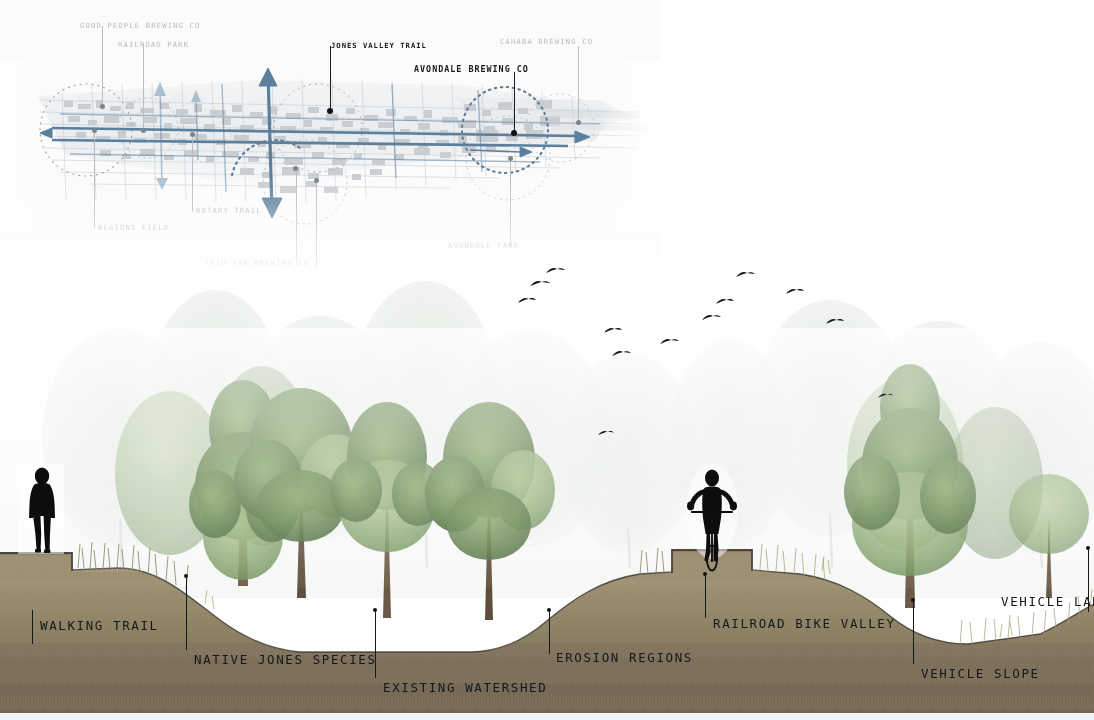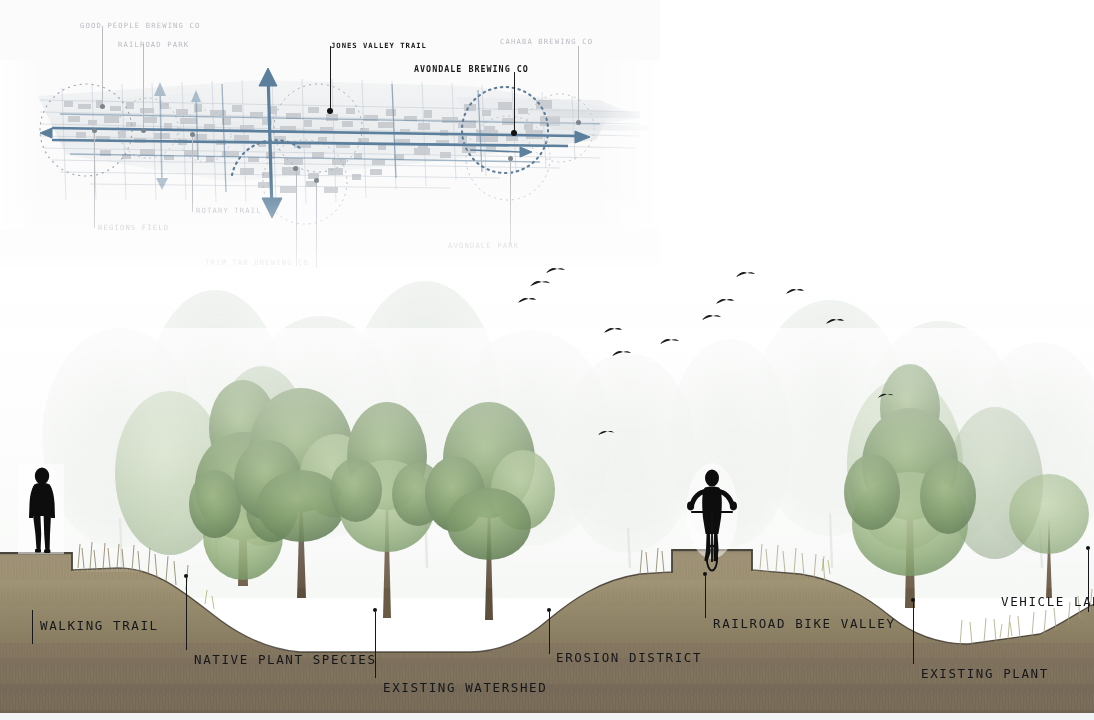--- a/index.html
+++ b/index.html
@@ -668,37 +668,37 @@
             <path d="M0 6 C4 1 8 0 11 2 C8 2.6 4 4.4 0 6 Z M11 2 C14 0.6 17 1 19 3 C16 2.6 13 2.2 11 2 Z"></path>
           </g>
       </g>
     </svg>
 
     <div class="sec-leader" style="left:32px;  top:342px; height:34px;"></div>
     <span class="sec-label" style="left:40px;  top:350px;">WALKING TRAIL</span>
 
     <div class="sec-leader" style="left:186px; top:310px; height:72px;"></div>
     <div class="sec-dot" style="left:184px; top:306px;"></div>
-    <span class="sec-label" style="left:194px; top:384px;">NATIVE PLANT SPECIES</span>
+    <span class="sec-label" style="left:194px; top:384px;">NATIVE JONES SPECIES</span>
 
     <div class="sec-leader" style="left:375px; top:344px; height:66px;"></div>
     <div class="sec-dot" style="left:373px; top:340px;"></div>
     <span class="sec-label" style="left:383px; top:412px;text-align:right;">EXISTING WATERSHED</span>
 
     <div class="sec-leader" style="left:549px; top:344px; height:42px;"></div>
     <div class="sec-dot" style="left:547px; top:340px;"></div>
-    <span class="sec-label" style="left:556px; top:382px;">EROSION DISTRICT</span>
+    <span class="sec-label" style="left:556px; top:382px;">EROSION REGIONS</span>
 
     <div class="sec-leader" style="left:705px; top:308px; height:42px;"></div>
     <div class="sec-dot" style="left:703px; top:304px;"></div>
     <span class="sec-label" style="left:713px; top:348px;">RAILROAD BIKE VALLEY</span>
 
     <div class="sec-leader" style="left:913px; top:334px; height:62px;"></div>
     <div class="sec-dot" style="left:911px; top:330px;"></div>
-    <span class="sec-label" style="left:921px; top:398px;">EXISTING PLANT</span>
+    <span class="sec-label" style="left:921px; top:398px;">VEHICLE SLOPE</span>
 
     <div class="sec-leader" style="left:1088px; top:282px; height:62px;"></div>
     <div class="sec-dot" style="left:1086px; top:278px;"></div>
     <span class="sec-label" style="left:1001px; top:326px;">VEHICLE LANE</span>
 
     <div class="bottom-strip"></div>
   </div>
 
 </div>
 

